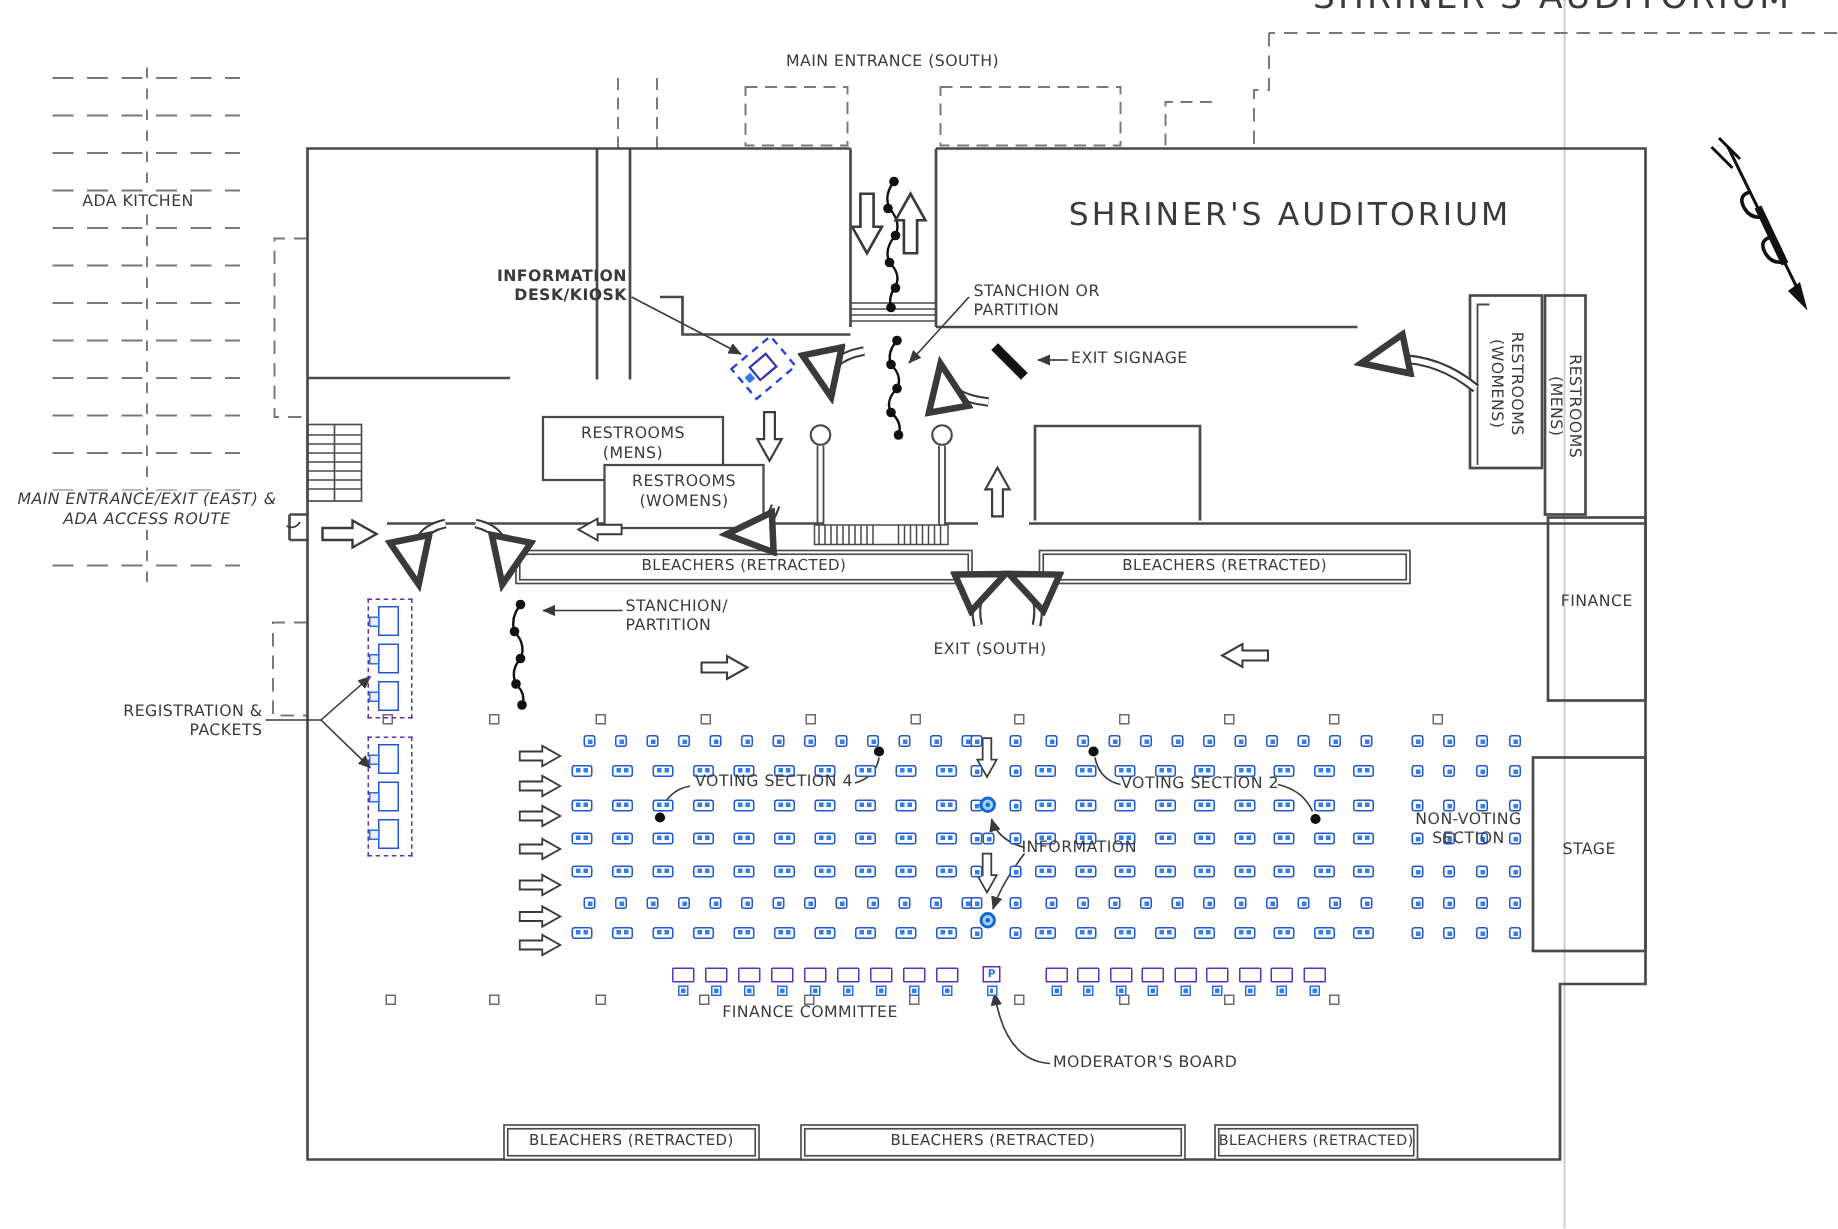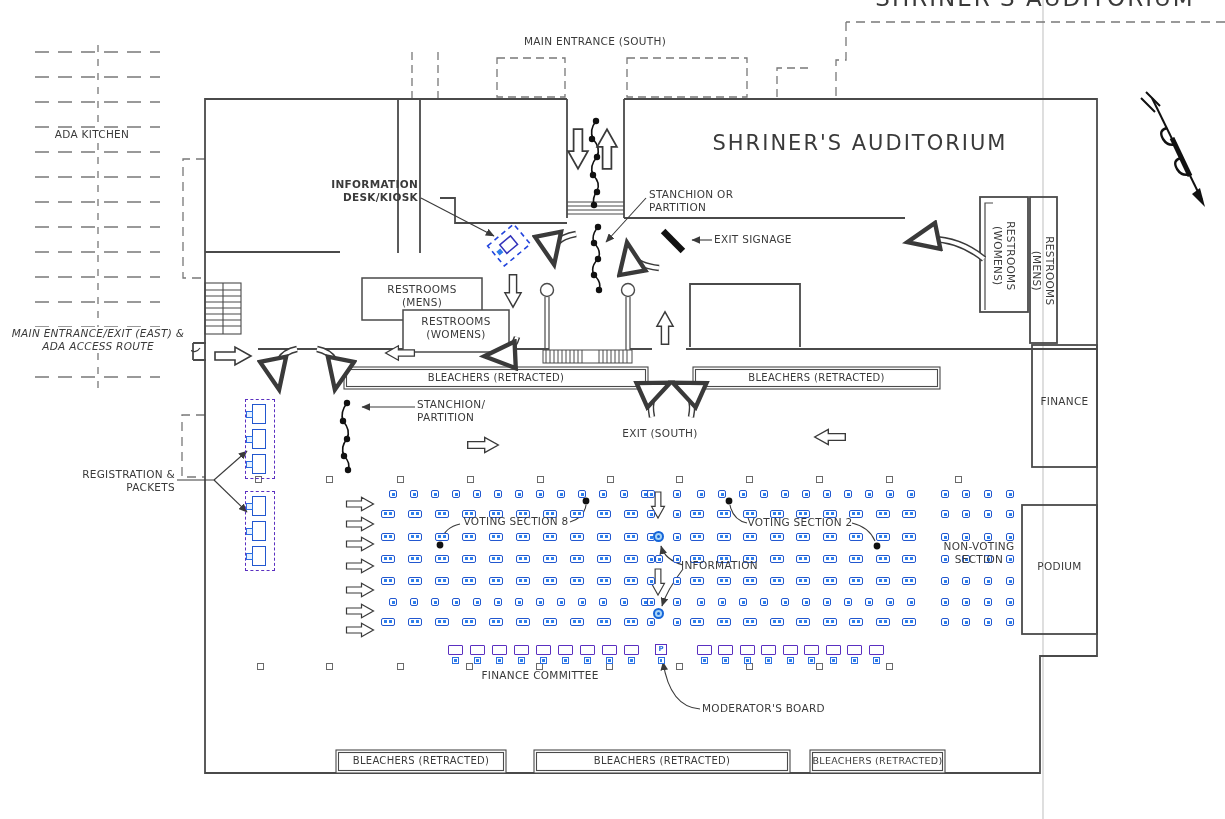--- a/index.html
+++ b/index.html
@@ -1014,25 +1014,25 @@
     <div class="lbl c bg" style="left:5px;top:327px;width:186px;font-style:italic;">MAIN ENTRANCE/EXIT (EAST) &amp;
 ADA ACCESS ROUTE</div>
     <div class="lbl c sm" style="left:344px;top:372px;width:304px;">BLEACHERS (RETRACTED)</div>
     <div class="lbl c sm" style="left:693px;top:372px;width:247px;">BLEACHERS (RETRACTED)</div>
     <div class="lbl c" style="left:1032px;top:395px;width:65px;">FINANCE</div>
     <div class="lbl" style="left:417px;top:398px;width:92px;">STANCHION/
 PARTITION</div>
     <div class="lbl c" style="left:600px;top:427px;width:120px;">EXIT (SOUTH)</div>
     <div class="lbl r" style="left:75px;top:468px;width:100px;">REGISTRATION &amp;
 PACKETS</div>
-    <div class="lbl c" style="left:456px;top:515px;width:120px;">VOTING SECTION 8</div>
+    <div class="lbl c" style="left:456px;top:515px;width:120px;">VOTING SECTION 4</div>
     <div class="lbl c" style="left:740px;top:516px;width:120px;">VOTING SECTION 2</div>
     <div class="lbl" style="left:681px;top:559px;width:92px;">INFORMATION</div>
     <div class="lbl c" style="left:939px;top:540px;width:80px;">NON-VOTING
 SECTION</div>
-    <div class="lbl c" style="left:1022px;top:560px;width:75px;">PODIUM</div>
+    <div class="lbl c" style="left:1022px;top:560px;width:75px;">STAGE</div>
     <div class="lbl c" style="left:470px;top:669px;width:140px;">FINANCE COMMITTEE</div>
     <div class="lbl" style="left:702px;top:702px;width:170px;">MODERATOR'S BOARD</div>
     <div class="lbl c sm" style="left:336px;top:755px;width:170px;">BLEACHERS (RETRACTED)</div>
     <div class="lbl c sm" style="left:534px;top:755px;width:256px;">BLEACHERS (RETRACTED)</div>
     <div class="lbl c" style="left:810px;top:755px;width:135px;font-size:9.5px;">BLEACHERS (RETRACTED)</div>
   </div>
 </div>
 
 </body></html>

